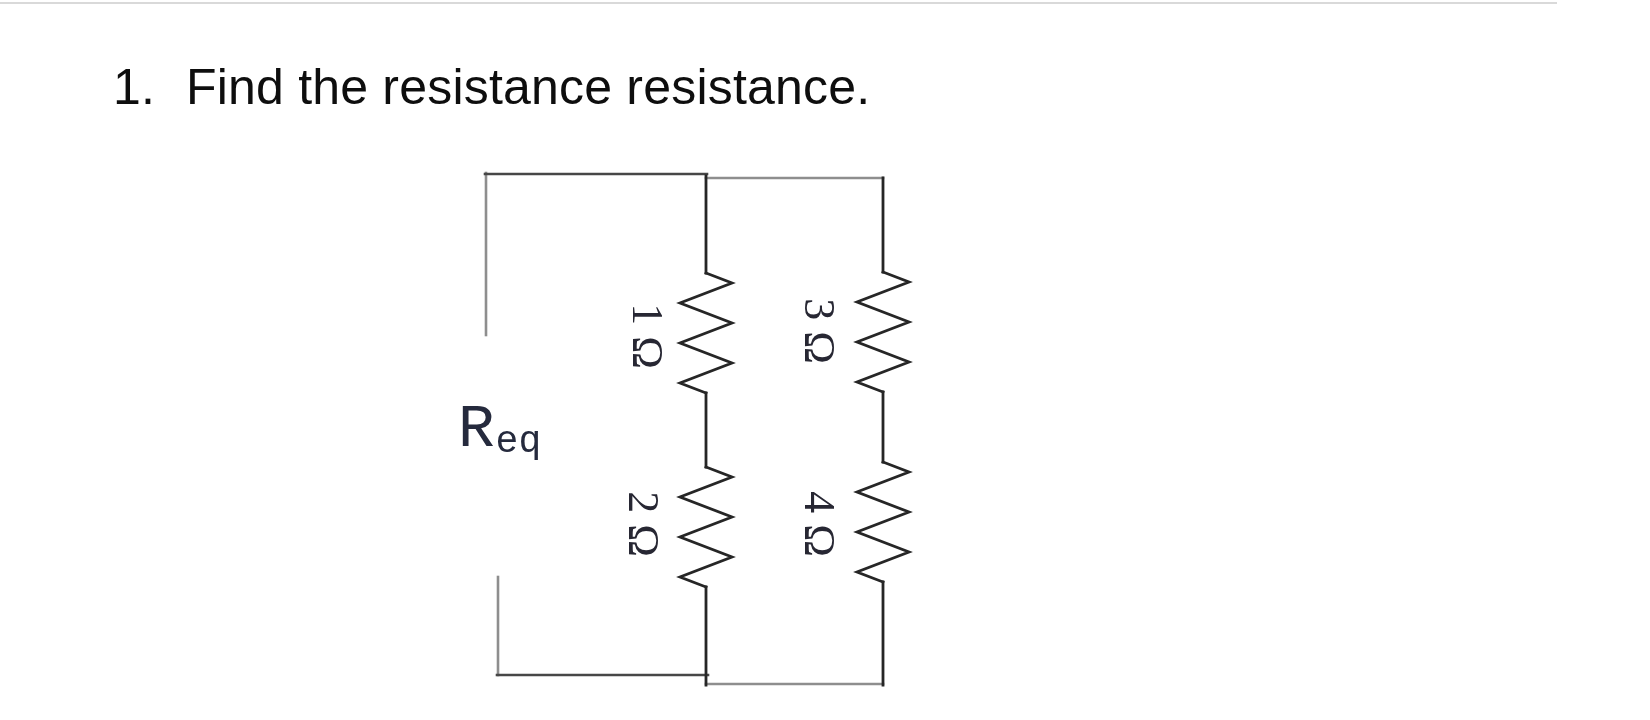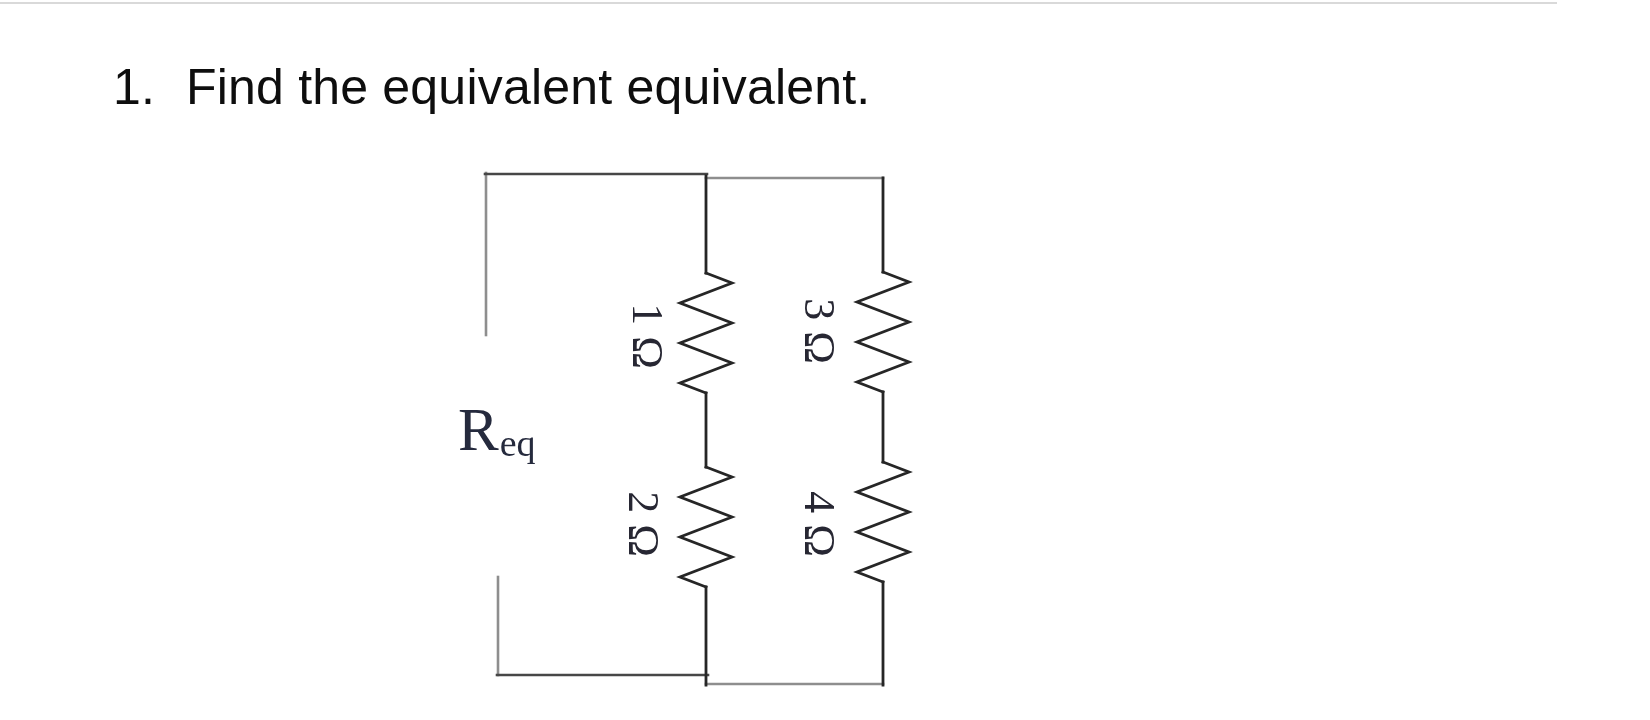--- a/index.html
+++ b/index.html
@@ -54,38 +54,38 @@
     line-height: 1;
   }
   .rlabel-1 { left: 647px; top: 336px; }
   .rlabel-2 { left: 643px; top: 524px; }
   .rlabel-3 { left: 819px; top: 331px; }
   .rlabel-4 { left: 819px; top: 524px; }
   .req {
     position: absolute;
     left: 458px;
     top: 399px;
-    font-family: Liberation Serif, serif;
+    font-family: Liberation Mono, monospace;
     color: #252a3d;
     line-height: 1;
     white-space: nowrap;
   }
   .req-base { font-size: 61px; }
   .req-sub  { font-size: 38px; vertical-align: -6px; margin-left: 1px; }
 </style>
 </head>
 <body>
 
 <div class="page">
 
   <div class="top-rule"></div>
 
   <div class="title">
     <span class="num">1.</span>
-    <span class="q">Find the equivalent equivalent.</span>
+    <span class="q">Find the resistance resistance.</span>
   </div>
 
   <svg class="circuit-svg" viewBox="0 0 1650 720" xmlns="http://www.w3.org/2000/svg">
 
     <g fill="none" stroke-width="2.6" stroke-linecap="square" stroke="#8e8e8e">
       <path d="M486,173 V335"></path>
       <path d="M498,577 V675"></path>
       <path d="M706,178 H883"></path>
       <path d="M706,684 H883"></path>
     </g>

